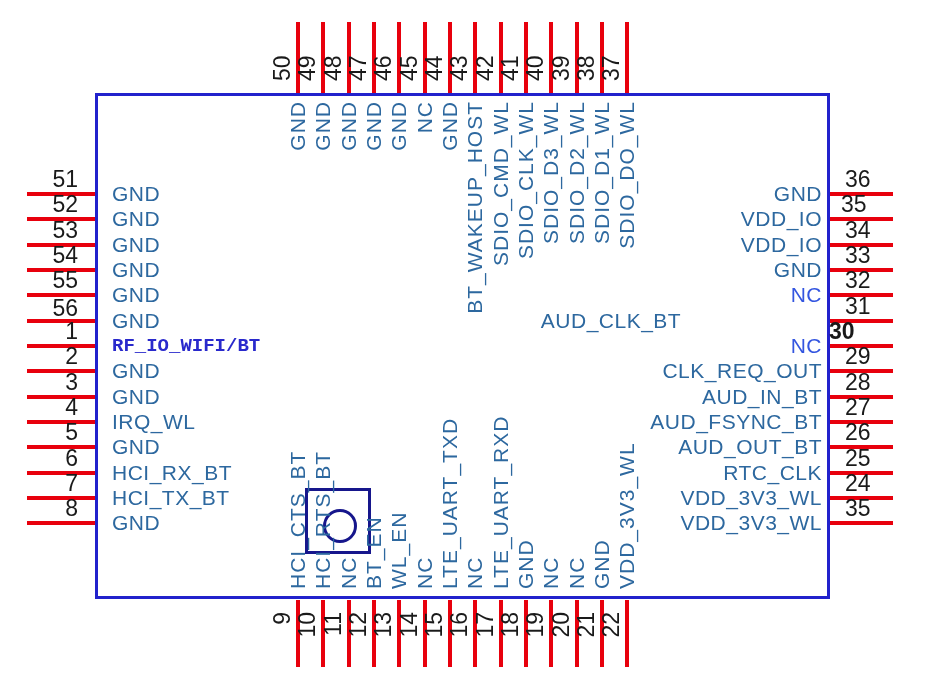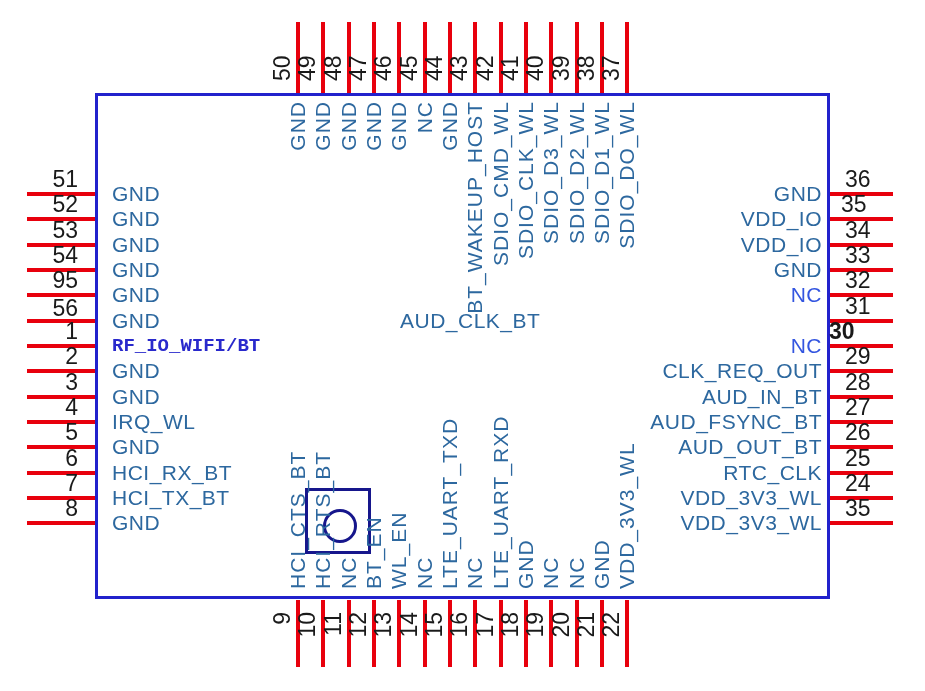--- a/index.html
+++ b/index.html
@@ -140,21 +140,21 @@
     <div class="pline" style="left: 27px; top: 217px; width: 68px; height: 4px;"></div>
     <div class="pnum" style="left: 16px; top: 192px; width: 62px; text-align: right;">52</div>
     <div class="plabel" style="left: 112px; top: 208px;">GND</div>
     <div class="pline" style="left: 27px; top: 243px; width: 68px; height: 4px;"></div>
     <div class="pnum" style="left: 16px; top: 218px; width: 62px; text-align: right;">53</div>
     <div class="plabel" style="left: 112px; top: 234px;">GND</div>
     <div class="pline" style="left: 27px; top: 268px; width: 68px; height: 4px;"></div>
     <div class="pnum" style="left: 16px; top: 243px; width: 62px; text-align: right;">54</div>
     <div class="plabel" style="left: 112px; top: 259px;">GND</div>
     <div class="pline" style="left: 27px; top: 293px; width: 68px; height: 4px;"></div>
-    <div class="pnum" style="left: 16px; top: 268px; width: 62px; text-align: right;">95</div>
+    <div class="pnum" style="left: 16px; top: 268px; width: 62px; text-align: right;">55</div>
     <div class="plabel" style="left: 112px; top: 284px;">GND</div>
     <div class="pline" style="left: 27px; top: 319px; width: 68px; height: 4px;"></div>
     <div class="pnum" style="left: 16px; top: 296px; width: 62px; text-align: right;">56</div>
     <div class="plabel" style="left: 112px; top: 310px;">GND</div>
     <div class="pline" style="left: 27px; top: 344px; width: 68px; height: 4px;"></div>
     <div class="pnum" style="left: 16px; top: 319px; width: 62px; text-align: right;">1</div>
     <div class="plabel rf" style="left: 112px; top: 335px;">RF_IO_WIFI/BT</div>
     <div class="pline" style="left: 27px; top: 369px; width: 68px; height: 4px;"></div>
     <div class="pnum" style="left: 16px; top: 344px; width: 62px; text-align: right;">2</div>
     <div class="plabel" style="left: 112px; top: 360px;">GND</div>
@@ -186,21 +186,21 @@
     <div class="pnum" style="left: 845px; top: 218px; width: 62px;">34</div>
     <div class="plabel" style="left: 400px; top: 234px; width: 422px; text-align: right;">VDD_IO</div>
     <div class="pline" style="left: 830px; top: 268px; width: 63px; height: 4px;"></div>
     <div class="pnum" style="left: 845px; top: 243px; width: 62px;">33</div>
     <div class="plabel" style="left: 400px; top: 259px; width: 422px; text-align: right;">GND</div>
     <div class="pline" style="left: 830px; top: 293px; width: 63px; height: 4px;"></div>
     <div class="pnum" style="left: 845px; top: 268px; width: 62px;">32</div>
     <div class="plabel accent" style="left: 400px; top: 284px; width: 422px; text-align: right;">NC</div>
     <div class="pline" style="left: 830px; top: 319px; width: 63px; height: 4px;"></div>
     <div class="pnum" style="left: 845px; top: 294px; width: 62px;">31</div>
-    <div class="plabel" style="left: 400px; top: 310px; width: 422px; text-align: left;">AUD_CLK_BT</div>
+    <div class="plabel" style="left: 400px; top: 310px; width: 422px; text-align: center;">AUD_CLK_BT</div>
     <div class="pline" style="left: 830px; top: 344px; width: 63px; height: 4px;"></div>
     <div class="pnum" style="left: 829px; top: 319px; width: 62px; font-weight: bold;">30</div>
     <div class="plabel accent" style="left: 400px; top: 335px; width: 422px; text-align: right;">NC</div>
     <div class="pline" style="left: 830px; top: 369px; width: 63px; height: 4px;"></div>
     <div class="pnum" style="left: 845px; top: 344px; width: 62px;">29</div>
     <div class="plabel" style="left: 400px; top: 360px; width: 422px; text-align: right;">CLK_REQ_OUT</div>
     <div class="pline" style="left: 830px; top: 395px; width: 63px; height: 4px;"></div>
     <div class="pnum" style="left: 845px; top: 370px; width: 62px;">28</div>
     <div class="plabel" style="left: 400px; top: 386px; width: 422px; text-align: right;">AUD_IN_BT</div>
     <div class="pline" style="left: 830px; top: 420px; width: 63px; height: 4px;"></div>

